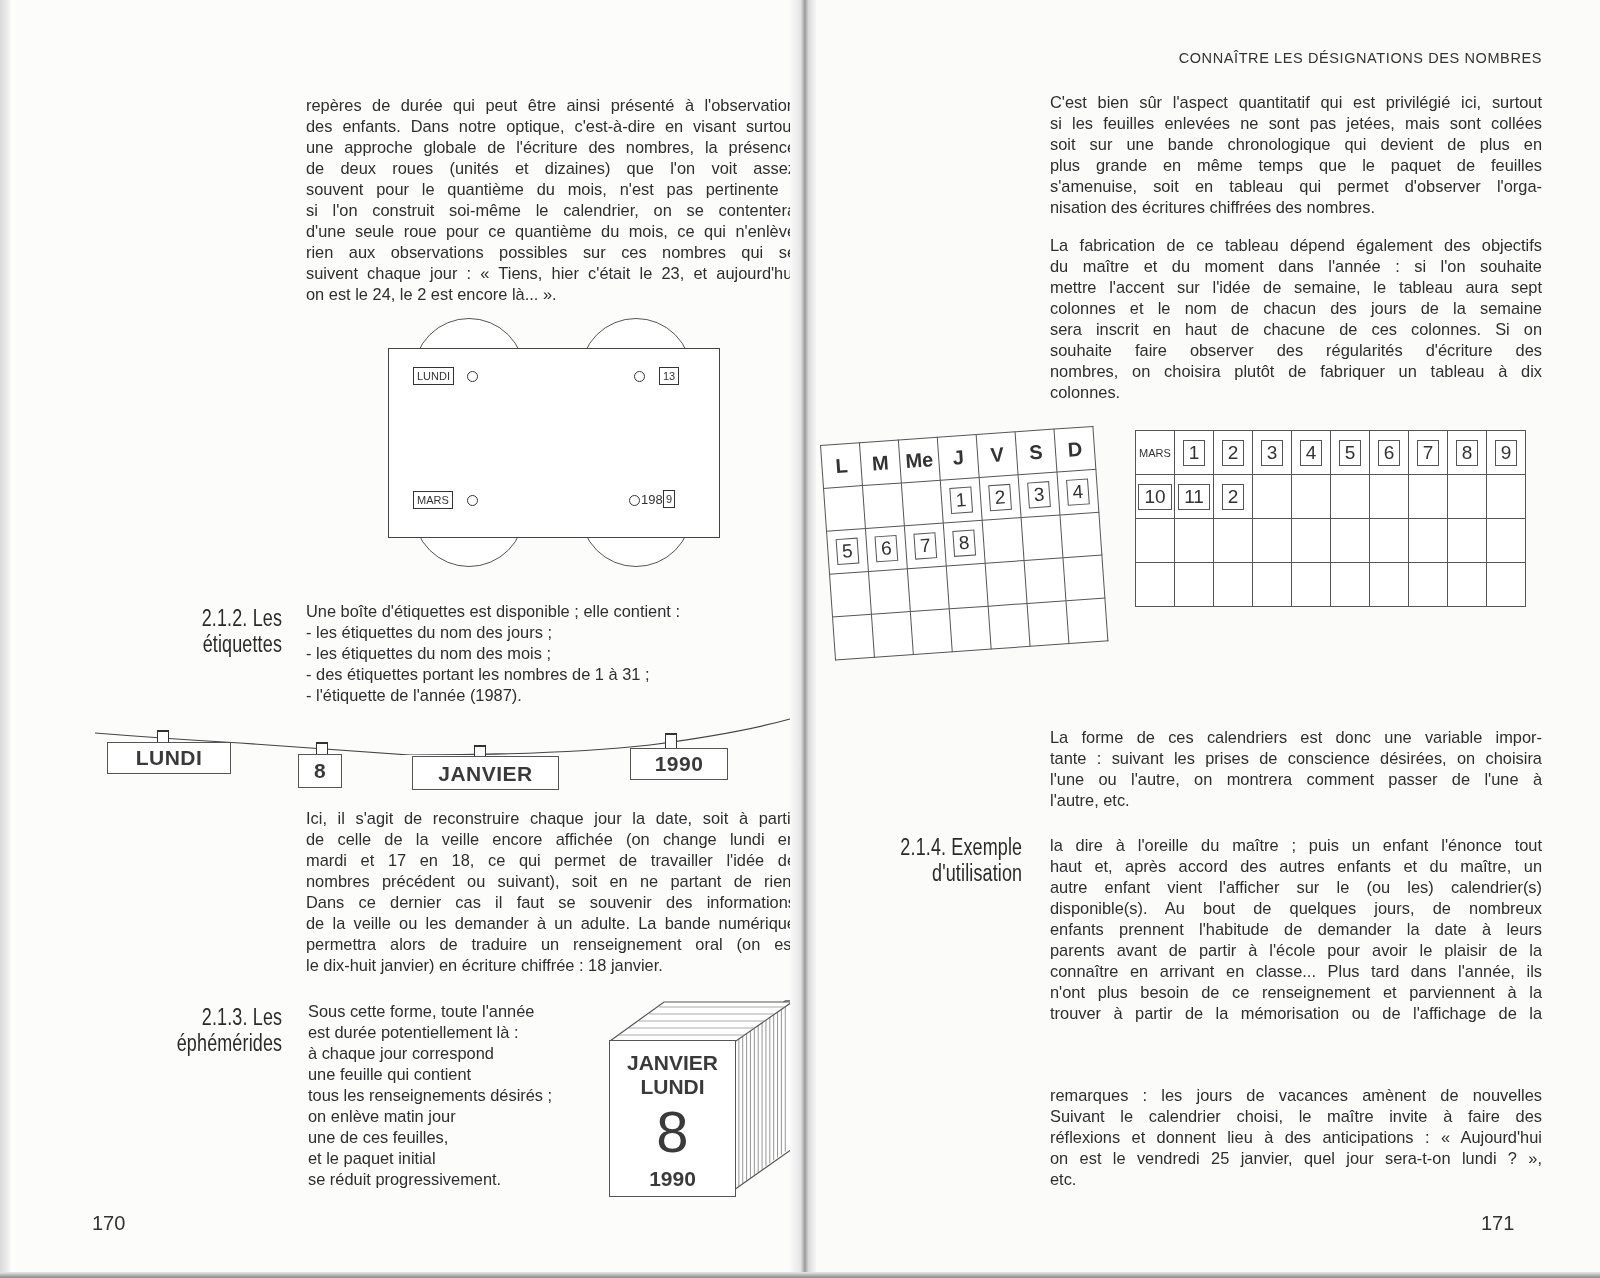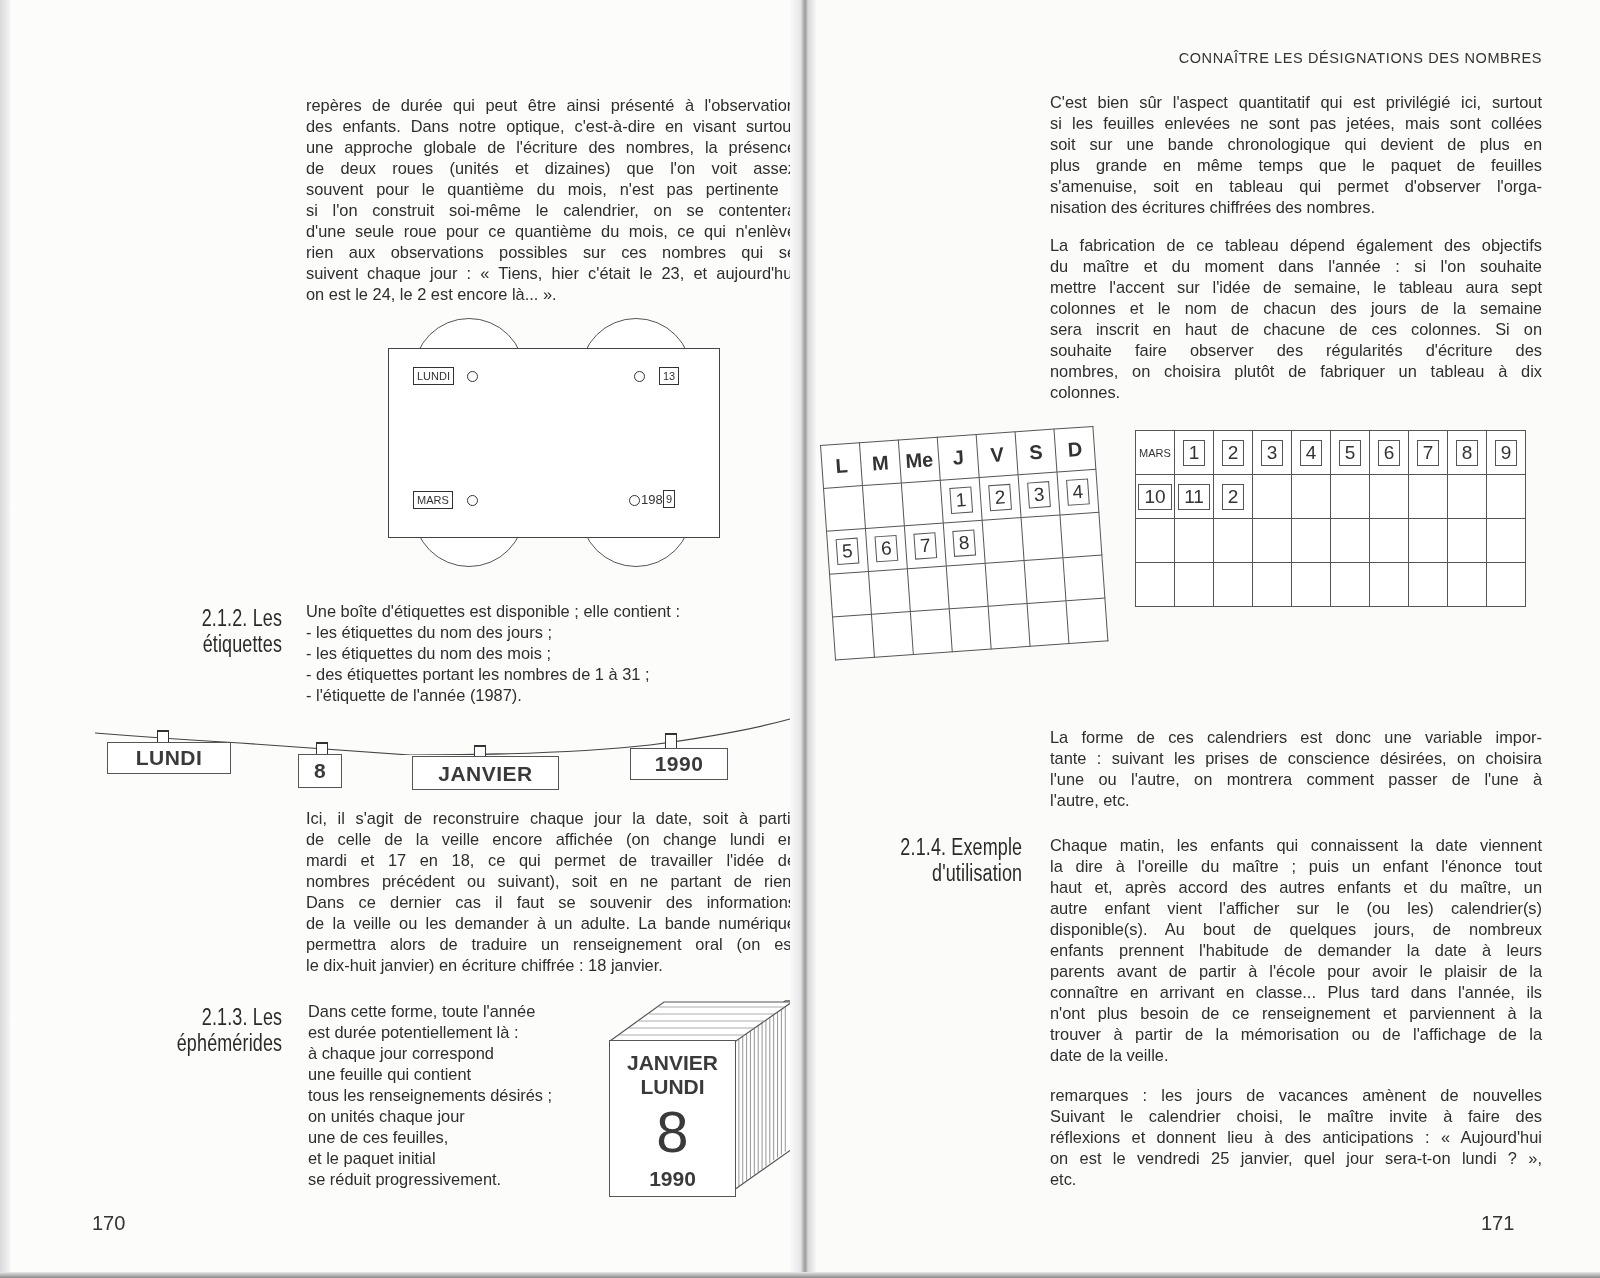--- a/index.html
+++ b/index.html
@@ -111,26 +111,26 @@
     <span class="ln">de la veille ou les demander à un adulte. La bande numérique</span>
     <span class="ln">permettra alors de traduire un renseignement oral (on est</span>
     <span class="ln last">le dix-huit janvier) en écriture chiffrée : 18 janvier.</span>
   </div>
 
   <div class="section-title" style="right:518px;top:1004px;">
     <div>2.1.3. Les</div>
     <div>éphémérides</div>
   </div>
   <div class="para" style="left:308px;top:1001px;width:300px;text-align:left;">
-    <span class="list-line">Dans cette forme, toute l'année</span>
+    <span class="list-line">Sous cette forme, toute l'année</span>
     <span class="list-line">est durée potentiellement là :</span>
     <span class="list-line">à chaque jour correspond</span>
     <span class="list-line">une feuille qui contient</span>
     <span class="list-line">tous les renseignements désirés ;</span>
-    <span class="list-line">on unités chaque jour</span>
+    <span class="list-line">on enlève matin jour</span>
     <span class="list-line">une de ces feuilles,</span>
     <span class="list-line">et le paquet initial</span>
     <span class="list-line">se réduit progressivement.</span>
   </div>
 
   <div class="eph">
     <svg class="eph-side" width="60" height="200" viewBox="0 0 60 200">
       <polygon points="0,40 52,0 58,0 58,154 0,195" fill="#fff" stroke="#555" stroke-width="1.2"></polygon>
       <g stroke="#777" stroke-width="0.8">
         <line x1="4" y1="37" x2="4" y2="192"></line>
@@ -197,31 +197,29 @@
     <span class="ln">tante : suivant les prises de conscience désirées, on choisira</span>
     <span class="ln">l'une ou l'autre, on montrera comment passer de l'une à</span>
     <span class="ln last">l'autre, etc.</span>
   </div>
 
   <div class="section-title" style="right:578px;top:834px;">
     <div>2.1.4. Exemple</div>
     <div>d'utilisation</div>
   </div>
   <div class="para" style="left:250px;top:835px;width:492px;">
-    <span class="ln">Chaque matin, les enfants qui connaissent la date viennent</span>
     <span class="ln">la dire à l'oreille du maître ; puis un enfant l'énonce tout</span>
     <span class="ln">haut et, après accord des autres enfants et du maître, un</span>
     <span class="ln">autre enfant vient l'afficher sur le (ou les) calendrier(s)</span>
     <span class="ln">disponible(s). Au bout de quelques jours, de nombreux</span>
     <span class="ln">enfants prennent l'habitude de demander la date à leurs</span>
     <span class="ln">parents avant de partir à l'école pour avoir le plaisir de la</span>
     <span class="ln">connaître en arrivant en classe... Plus tard dans l'année, ils</span>
     <span class="ln">n'ont plus besoin de ce renseignement et parviennent à la</span>
     <span class="ln">trouver à partir de la mémorisation ou de l'affichage de la</span>
-    <span class="ln last">date de la veille.</span>
   </div>
 
   <div class="para" style="left:250px;top:1085px;width:492px;">
     <span class="ln">remarques : les jours de vacances amènent de nouvelles</span>
     <span class="ln">Suivant le calendrier choisi, le maître invite à faire des</span>
     <span class="ln">réflexions et donnent lieu à des anticipations : « Aujourd'hui</span>
     <span class="ln">on est le vendredi 25 janvier, quel jour sera-t-on lundi ? »,</span>
     <span class="ln last">etc.</span>
   </div>
 

